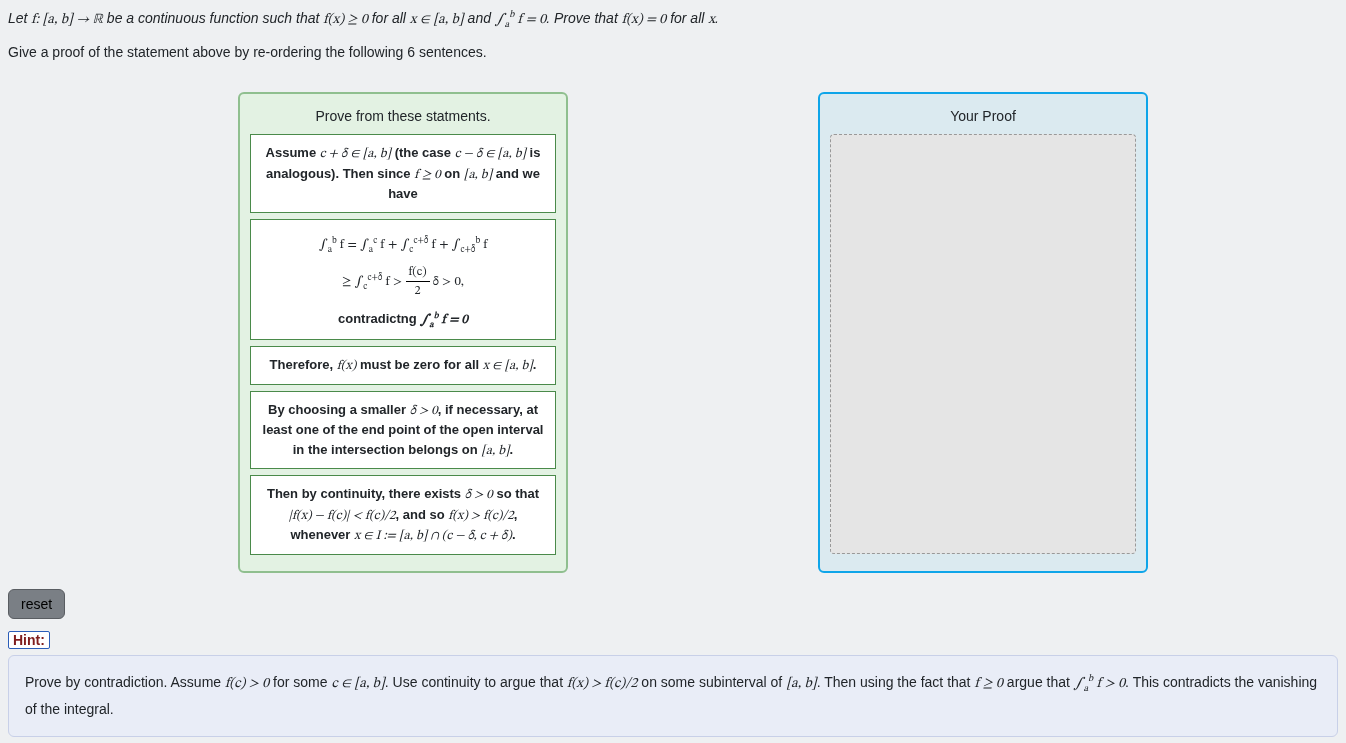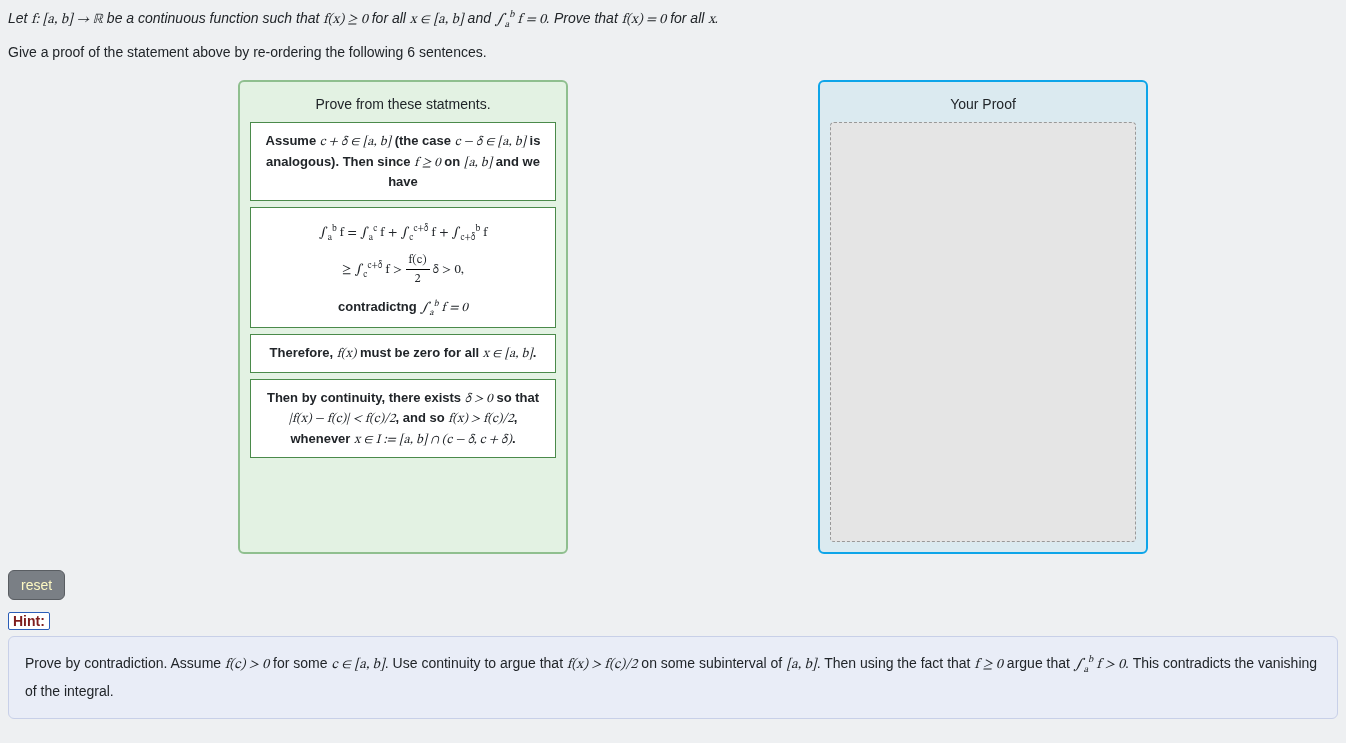--- a/index.html
+++ b/index.html
@@ -10,21 +10,21 @@
     background: #eef0f2;
     color: #212529;
     padding: 8px;
   }
   .problem-statement {
     font-style: italic;
     margin-bottom: 12px;
     line-height: 1.5;
   }
   .instruction {
-    margin-bottom: 20px;
+    margin-bottom: 32px;
   }
   .columns {
     display: flex;
     gap: 250px;
     padding: 0 230px 0 230px;
     margin-bottom: 16px;
   }
   .panel {
     border-radius: 6px;
     padding: 10px;
@@ -71,21 +71,21 @@
     font-weight: normal;
   }
   .math-block {
     font-family: "Cambria Math", "STIX Two Math", serif;
     font-weight: normal;
     text-align: center;
     margin: 6px 0;
   }
   .reset-btn {
     background: #7a7f85;
-    color: #fef9c3;
+    color: #000000;
     border: 1px solid #595d62;
     border-radius: 6px;
     padding: 6px 12px;
     font-size: 14px;
     cursor: pointer;
     margin-bottom: 12px;
   }
   .hint-label {
     display: inline-block;
     border: 1.5px solid #2a5db8;
@@ -129,28 +129,31 @@
       <span>Assume </span><span class="math">c + δ ∈ [a, b]</span><span> (the case </span><span class="math">c − δ ∈ [a, b]</span><span> is analogous). Then since </span><span class="math">f ≥ 0</span><span> on </span><span class="math">[a, b]</span><span> and we have</span>
     </div>
 
 
     <div class="statement" style="font-weight:normal;">
       <div class="math-block">∫<sub>a</sub><sup>b</sup> f = ∫<sub>a</sub><sup>c</sup> f + ∫<sub>c</sub><sup>c+δ</sup> f + ∫<sub>c+δ</sub><sup>b</sup> f</div>
       <div class="math-block">
         <span>≥ ∫<sub>c</sub><sup>c+δ</sup> f &gt; </span><span class="frac"><span class="num">f(c)</span><span class="den">2</span></span><span> δ &gt; 0,</span>
       </div>
       <div style="font-weight:600; margin-top:8px;">
-        <span>contradictng </span><span class="math" style="font-weight:normal;">∫<sub>a</sub><sup>b</sup> f = 0</span>
+        <span>contradictng </span><span class="math" style="font-weight:bold;">∫<sub>a</sub><sup>b</sup> f = 0</span>
       </div>
     </div>
 
     <div class="statement">
       <span>Therefore, </span><span class="math">f(x)</span><span> must be zero for all </span><span class="math">x ∈ [a, b]</span><span>.</span>
     </div>
 
+    <div class="statement">
+      <span>By choosing a smaller </span><span class="math">δ &gt; 0</span><span>, if necessary, at least one of the end point of the open interval in the intersection belongs on </span><span class="math">[a, b]</span><span>.</span>
+    </div>
 
     <div class="statement">
       <span>Then by continuity, there exists </span><span class="math">δ &gt; 0</span><span> so that </span><span class="math">|f(x) − f(c)| &lt; f(c)/2</span><span>, and so </span><span class="math">f(x) &gt; f(c)/2</span><span>, whenever </span><span class="math">x ∈ I := [a, b] ∩ (c − δ, c + δ)</span><span>.</span>
     </div>
 
   </div>
 
   <div class="panel target">
     <div class="panel-header">Your Proof</div>
     <div class="dropzone"></div>

